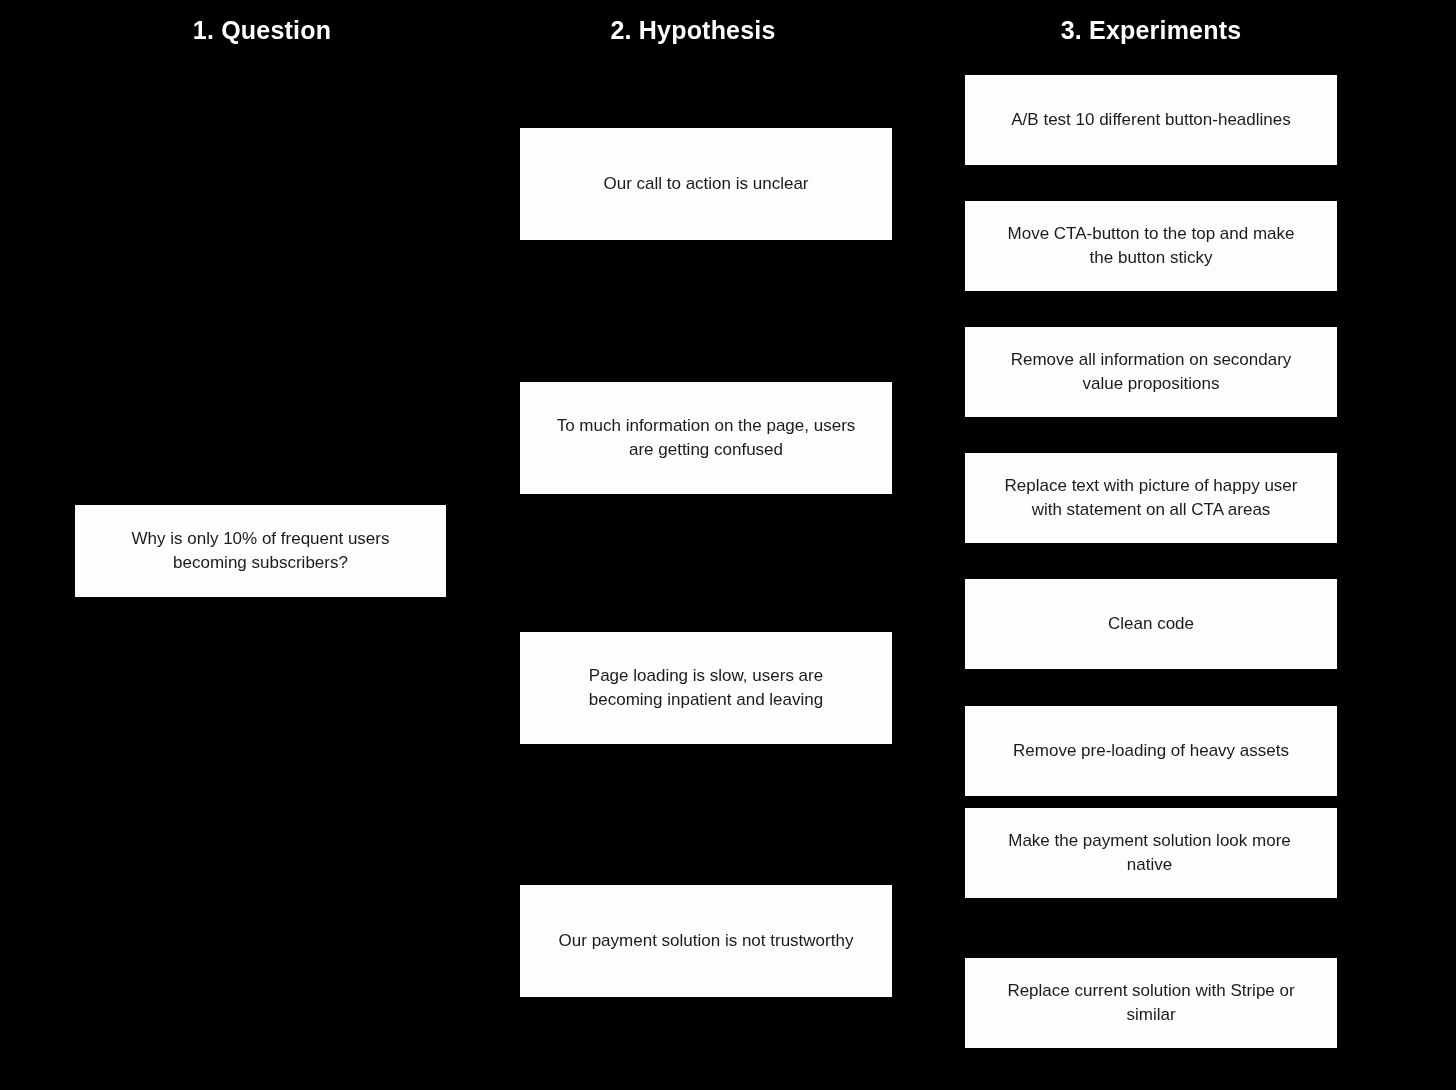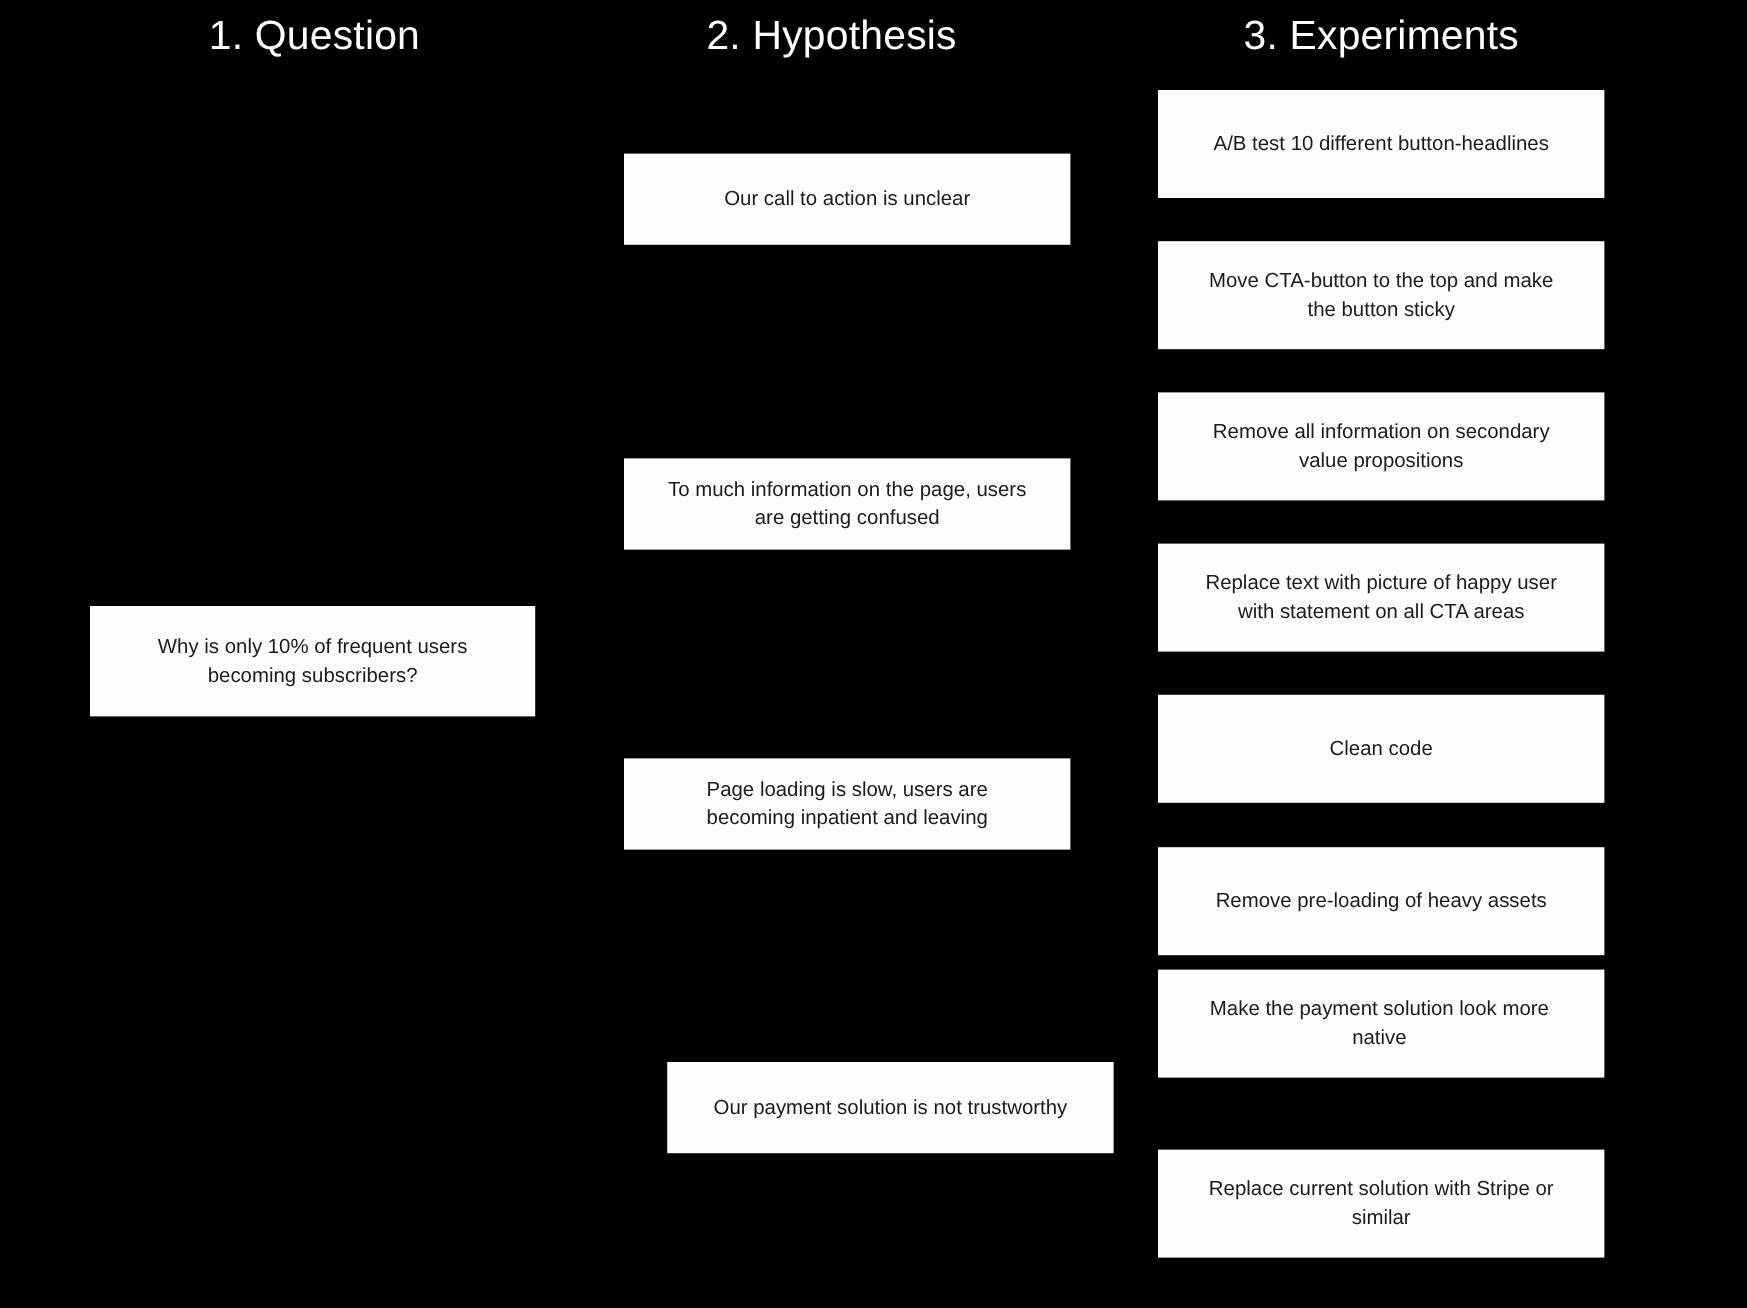--- a/index.html
+++ b/index.html
@@ -14,22 +14,22 @@
     background: #000000;
     overflow: hidden;
     font-family: "Liberation Sans", "DejaVu Sans", sans-serif;
   }
   .col-header {
     position: absolute;
     top: 10px;
     width: 400px;
     text-align: center;
     color: #ffffff;
-    font-size: 34px;
-    font-weight: 400;
+    font-size: 25px;
+    font-weight: 700;
     line-height: 40px;
     letter-spacing: 0.2px;
   }
   .col-header.q { left: 62px; }
   .col-header.h { left: 493px; }
   .col-header.e { left: 951px; }
 
   .node {
     position: absolute;
     background: #fdfdfd;
@@ -41,25 +41,25 @@
     font-size: 17px;
     line-height: 24px;
     box-sizing: border-box;
   }
   .node span { display: block; }
 
   
   .q-node { left: 75px;  top: 505px; width: 371px; height: 92px; padding: 0 36px; }
 
   
-  .h-node { left: 520px; width: 372px; height: 76px; padding: 0 36px; }
+  .h-node { left: 520px; width: 372px; height: 112px; padding: 0 36px; }
   .h-1 { top: 128px; }
   .h-2 { top: 382px; }
   .h-3 { top: 632px; }
-  .h-4 { top: 885px; margin-left: 36px; }
+  .h-4 { top: 885px; }
 
   
   .e-node { left: 965px; width: 372px; height: 90px; padding: 0 31px; }
   .e-1 { top: 75px;  }
   .e-2 { top: 201px; align-items: center; }
   .e-3 { top: 327px; }
   .e-4 { top: 453px; }
   .e-5 { top: 579px; }
   .e-6 { top: 706px; }
   .e-7 { top: 808px; padding-left: 28px; }

